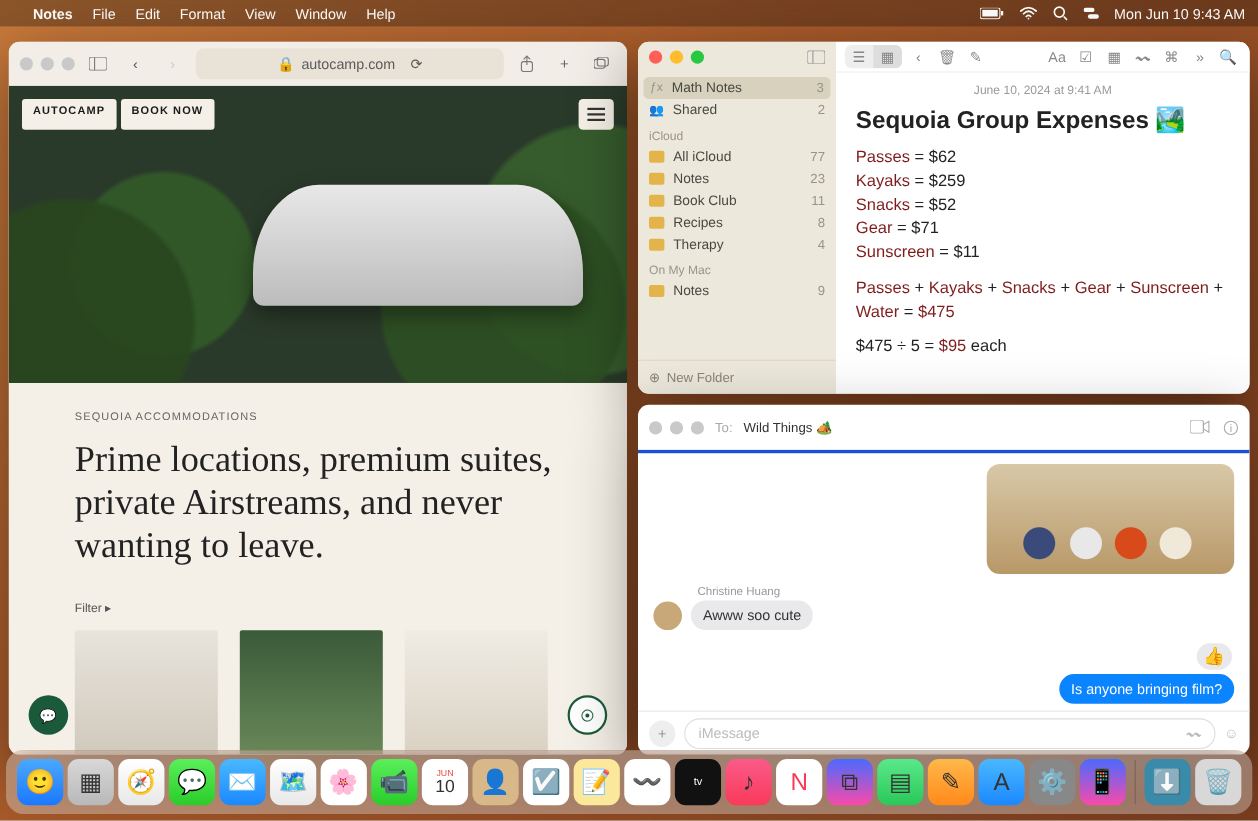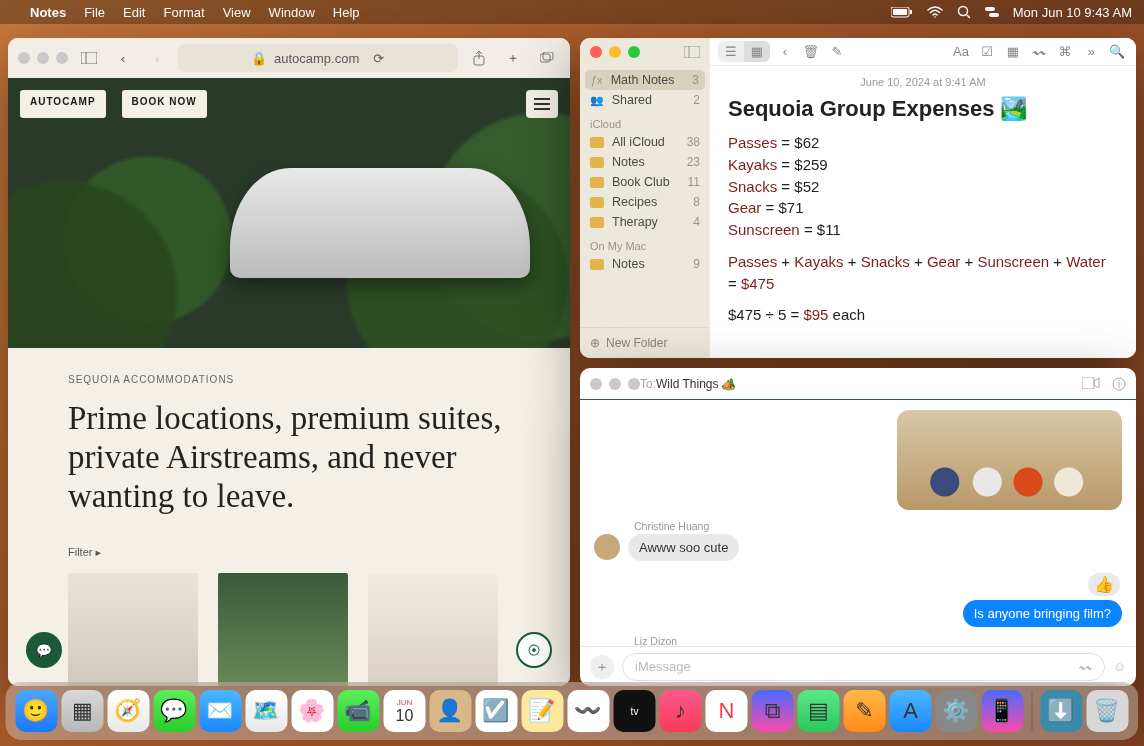--- a/index.html
+++ b/index.html
@@ -56,21 +56,21 @@
   box-shadow: 0 8px 20px rgba(0,0,0,0.4);
 }
 .hero .foliage{ position:absolute; inset:0;
   background:
    radial-gradient(circle at 10% 80%, rgba(40,70,30,0.9) 0 20%, transparent 21%),
    radial-gradient(circle at 25% 60%, rgba(50,90,40,0.9) 0 18%, transparent 19%),
    radial-gradient(circle at 80% 75%, rgba(45,80,35,0.9) 0 22%, transparent 23%),
    radial-gradient(circle at 95% 55%, rgba(55,95,45,0.9) 0 20%, transparent 21%),
    linear-gradient(#2a3a2a,#2a3a2a);
 }
-.hero .topbar{ position:absolute; top:12px; left:12px; right:12px; display:flex; gap:16px;}
+.hero .topbar{ position:absolute; top:12px; left:12px; right:12px; display:flex; gap:4px;}
 .hero .chip{ font-size:10px; letter-spacing:1px; background:#f5f0e7; color:#1a1a1a;
   padding:6px 10px; border-radius:3px; font-weight:600;}
 .hero .hamburger{ margin-left:auto; width:32px;height:28px;background:#f5f0e7;border-radius:4px;
   display:flex;flex-direction:column;justify-content:center;align-items:center;gap:3px;}
 .hero .hamburger span{width:16px;height:2px;background:#333;}
 .body-pad{ padding:26px 60px 0 60px; }
 .eyebrow{ font-size:10px; letter-spacing:1px; color:#666; margin-bottom:14px;}
 .headline{ font-family: Georgia, 'Times New Roman', serif; font-size:33px; line-height:1.18;
   color:#222; font-weight:400;}
 .filter-row{ margin-top:30px; font-size:11px; color:#555;}
@@ -78,21 +78,21 @@
 .thumb{ width:130px; height:118px; border-radius:2px; background:#ccc;}
 .thumb.a{background:linear-gradient(#e8e4dc,#cfc8bb);}
 .thumb.b{background:linear-gradient(#3a5a3a,#6a8a5a);}
 .thumb.c{background:linear-gradient(#f0ece4,#d8d0c2);}
 .chat-fab,.acc-fab{ position:absolute; bottom:18px; width:36px;height:36px;border-radius:50%;
   display:flex;align-items:center;justify-content:center; color:#fff;}
 .chat-fab{ left:18px; background:#1a5a3a;}
 .acc-fab{ right:18px; background:#fff; color:#1a5a3a; border:2px solid #1a5a3a;}
 
 #notes{ left:580px; top:38px; width:556px; height:320px; display:flex;}
-.notes-sidebar{ width:130px; background:#ece8dc; display:flex; flex-direction:column;}
+.notes-sidebar{ width:180px; background:#ece8dc; display:flex; flex-direction:column;}
 .notes-side-top{ height:28px; display:flex; align-items:center; padding:0 10px; gap:8px;}
 .sb-icon{ margin-left:auto; color:#8a8478;}
 .folder-list{ flex:1; overflow:auto; padding:4px 0;}
 .folder-item{ display:flex; align-items:center; gap:8px; padding:3px 10px; font-size:12.5px; color:#4a4a42;}
 .folder-item.sel{ background:#d7d1be; border-radius:5px; margin:0 5px; padding:3px 6px;}
 .folder-item .count{ margin-left:auto; color:#9a9488; font-size:12px;}
 .section-label{ padding:8px 10px 2px; font-size:11px; color:#9a9488;}
 .folder-icon{ width:14px; height:11px; border-radius:2px; background:#e2b44a; position:relative;}
 .new-folder{ padding:8px 10px; font-size:12px; color:#8a8478; display:flex; gap:6px; align-items:center; border-top:1px solid #ddd8ca;}
 .notes-main{ flex:1; display:flex; flex-direction:column; background:#fff;}
@@ -103,36 +103,36 @@
 .nt-seg .active{ background:#ddd;}
 .nt-ic{ width:22px; display:flex; justify-content:center;}
 .notes-body{ padding:10px 18px; font-size:15px; color:#222;}
 .note-date{ text-align:center; font-size:11px; color:#999; margin-bottom:8px;}
 .note-title{ font-size:22px; font-weight:700; margin-bottom:10px;}
 .note-line{ font-size:15px; line-height:1.45;}
 .orange{ color:#7f1d1d;}
 .sep{ height:10px;}
 
 #messages{ left:580px; top:368px; width:556px; height:318px; display:flex; flex-direction:column; background:#fff;}
-.msg-header{ height:32px; border-bottom:1px solid #1d4ed8; display:flex; align-items:center; padding:0 10px; font-size:12px; color:#777;}
+.msg-header{ height:44px; border-bottom:3px solid #1d4ed8; display:flex; align-items:center; padding:0 10px; gap:10px; font-size:12px; color:#777;}
 .msg-header .to-label{ color:#aaa;}
 .msg-header .right{ margin-left:auto; display:flex; gap:12px; color:#aaa;}
 .msg-body{ flex:1; overflow:auto; padding:6px 14px; position:relative;}
 .photo-attach{ float:right; width:225px; height:100px; border-radius:12px; margin:4px 0 10px 10px;
   background: linear-gradient(#d8c8a8,#b89868);
   position:relative; overflow:hidden;}
 .photo-attach::after{content:"";position:absolute;bottom:8px;left:20px;right:20px;height:50px;
   background:
    radial-gradient(circle at 15% 60%, #3a4a7a 0 14px, transparent 15px),
    radial-gradient(circle at 38% 60%, #e8e8e8 0 14px, transparent 15px),
    radial-gradient(circle at 60% 60%, #d84a1a 0 14px, transparent 15px),
    radial-gradient(circle at 82% 60%, #f0e8d8 0 14px, transparent 15px);
 }
 .sender{ font-size:10.5px; color:#999; margin:2px 0 2px 40px; clear:both;}
-.msg-row{ display:flex; align-items:flex-start; gap:8px; margin-bottom:8px; clear:both;}
+.msg-row{ display:flex; align-items:flex-end; gap:8px; margin-bottom:8px; clear:both;}
 .avatar{ width:26px;height:26px;border-radius:50%;background:#c8a878;}
 .bubble{ background:#e9e9eb; border-radius:14px; padding:6px 11px; font-size:13px; max-width:70%;}
 .msg-row.out{ justify-content:flex-end;}
 .bubble.out{ background:#0a84ff; color:#fff;}
 .reaction{ float:right; clear:both; background:#e9e9eb; border-radius:12px; padding:2px 6px; font-size:16px; margin:4px 2px;}
 .msg-compose{ height:40px; border-top:1px solid #e5e5e5; display:flex; align-items:center; padding:0 10px; gap:8px;}
 .compose-plus{ width:24px;height:24px;border-radius:50%;background:#eee;color:#888;display:flex;align-items:center;justify-content:center;}
 .compose-field{ flex:1; height:28px; border:1px solid #ddd; border-radius:14px; display:flex; align-items:center; padding:0 12px; color:#bbb; font-size:13px; gap:8px;}
 .compose-field .wave{margin-left:auto;color:#bbb;}
 
@@ -299,21 +299,21 @@
       </div>
       <div class="folder-item">
         <span style="font-size:11px;color:#9a9488;">👥</span>
         <span>Shared</span>
         <span class="count">2</span>
       </div>
       <div class="section-label">iCloud</div>
       <div class="folder-item">
           <span class="folder-icon"></span>
           <span>All iCloud</span>
-          <span class="count">38</span>
+          <span class="count">77</span>
         </div>
       <div class="folder-item">
           <span class="folder-icon"></span>
           <span>Notes</span>
           <span class="count">23</span>
         </div>
       <div class="folder-item">
           <span class="folder-icon"></span>
           <span>Book Club</span>
           <span class="count">11</span>

